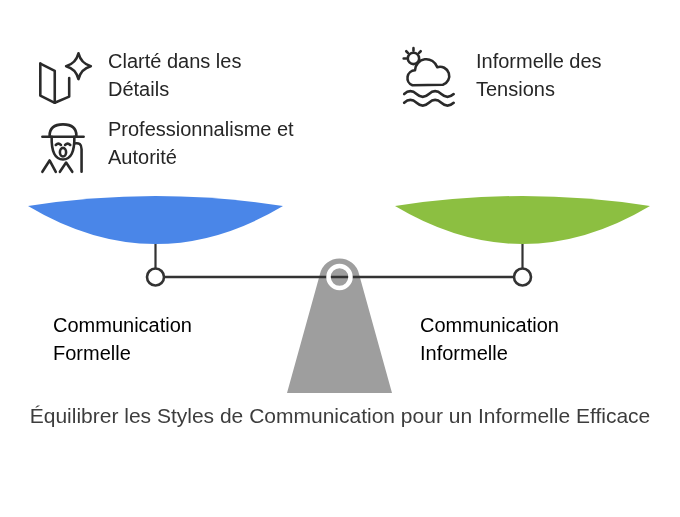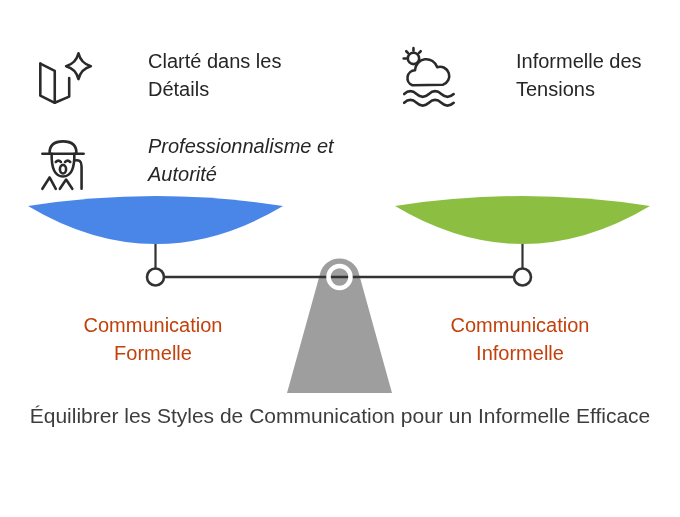--- a/index.html
+++ b/index.html
@@ -1,36 +1,36 @@
 <!DOCTYPE html>
 <html><head>
 <meta charset="utf-8">
 <style>
   html,body{margin:0;padding:0;background:#fff;}
   #canvas{
     position:relative;width:680px;height:517px;background:#ffffff;overflow:hidden;
     font-family:"Liberation Sans","DejaVu Sans",sans-serif;
   }
-  .feature{position:absolute;display:flex;align-items:flex-start;gap:40px;}
+  .feature{position:absolute;display:flex;align-items:flex-start;}
   .feature .icon{width:66px;height:66px;flex:0 0 66px;}
   .feature .label{
     font-size:20px;line-height:27.5px;color:#262626;font-weight:400;
     margin-left:12px;margin-top:4px;
   }
   .f-tl{left:30px;top:44px;} .f-tl .label{width:172px;}
-  .f-bl{left:30px;top:129px;font-style:italic;} .f-bl .label{width:196px;}
+  .f-bl{left:30px;top:112px;} .f-bl .label{width:196px;}
   .f-tr{left:398px;top:44px;} .f-tr .label{width:180px;}
   .f-br{left:398px;top:129px;} .f-br .label{width:180px;}
   .icon svg{width:100%;height:100%;}
   .stroke{fill:none;stroke:#2a2a2a;stroke-width:2.5;stroke-linecap:round;stroke-linejoin:round;}
   .dot{fill:#2a2a2a;stroke:none;}
   #scale-svg{position:absolute;left:0;top:0;width:680px;height:517px;}
   .pan-label{
-    position:absolute;text-align:center;font-size:20px;line-height:27.5px;
-    color:#c2410c;font-weight:400;
+    position:absolute;font-size:20px;line-height:27.5px;
+    color:#000000;font-weight:400;
   }
   .pl-left{left:53px;top:312px;width:200px;}
   .pl-right{left:420px;top:312px;width:200px;}
   #title{
     position:absolute;left:20px;right:20px;top:401px;text-align:center;
     font-size:21px;line-height:29px;color:#3d3d3d;font-weight:400;
   }
 </style>
 </head>
 <body>

